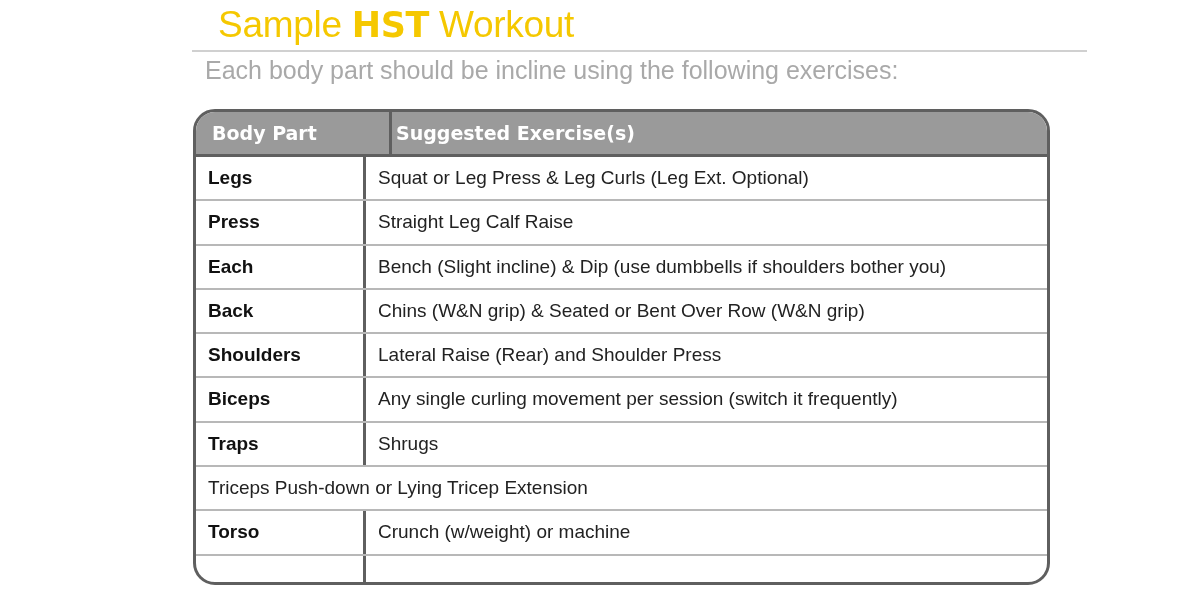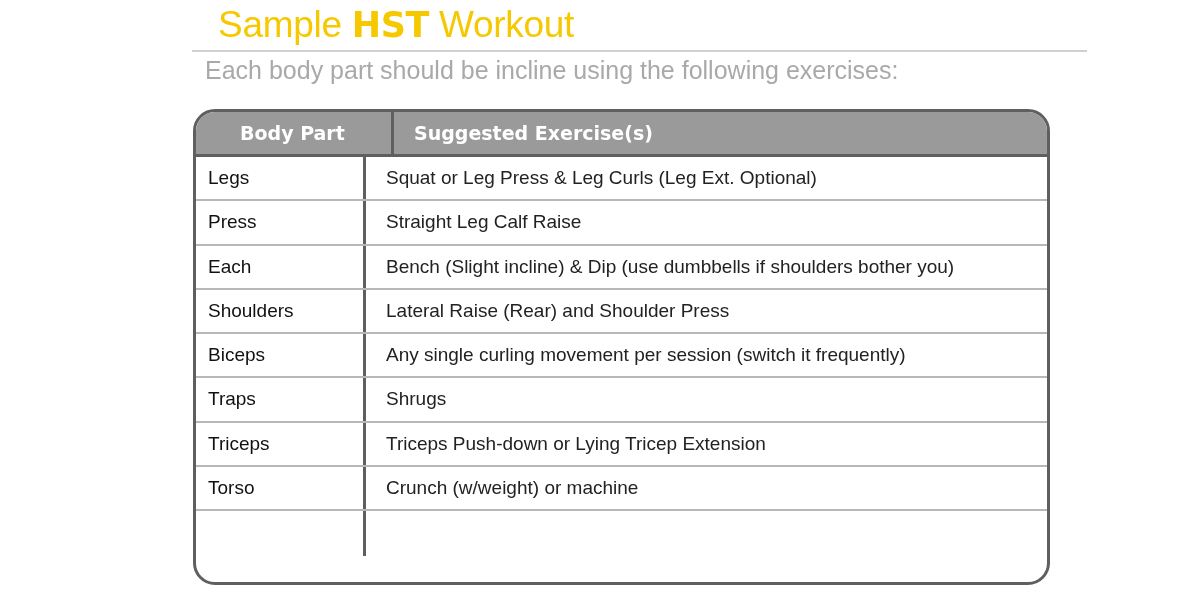--- a/index.html
+++ b/index.html
@@ -4,26 +4,26 @@
 <style>
   html,body{margin:0;padding:0;background:#fff;}
   body{width:1200px;height:600px;position:relative;overflow:hidden;font-family:"Liberation Sans",sans-serif;}
   .title{position:absolute;left:218px;top:4px;font-size:37px;color:#f5c800;letter-spacing:-0.3px;white-space:nowrap;}
   .title b{font-family:"DejaVu Sans",sans-serif;font-weight:bold;font-size:35px;}
   .rule{position:absolute;left:192px;top:50px;width:895px;height:2px;background:#d0d0d0;}
   .subtitle{position:absolute;left:205px;top:56px;font-size:25px;color:#a9a9a9;white-space:nowrap;}
   .table-box{position:absolute;left:193px;top:109px;width:857px;height:476px;border:3px solid #5f5f5f;border-radius:22px;overflow:hidden;background:#fff;box-sizing:border-box;}
   .header{display:flex;height:42px;background:#9a9a9a;border-bottom:3px solid #5f5f5f;}
   .header div{color:#fff;font-family:"DejaVu Sans",sans-serif;font-weight:bold;font-size:19px;line-height:42px;}
-  .h1{width:170px;padding-left:16px;box-sizing:border-box;border-right:3px solid #5f5f5f;margin-left:28px;}
-  .h2{padding-left:20px;}
+  .h1{width:196px;padding-left:16px;box-sizing:border-box;border-right:3px solid #5f5f5f;}
+  .h2{padding-left:4px;}
   .row{display:flex;height:44.3px;border-bottom:2px solid #b8b8b8;box-sizing:border-box;}
   .row:last-child{border-bottom:none;}
-  .c1{width:170px;padding-left:12px;box-sizing:border-box;border-right:3px solid #5f5f5f;font-weight:normal;font-size:19px;line-height:42px;color:#111;}
-  .c2{padding-left:20px;font-size:19px;line-height:42px;color:#222;text-align:center;}
+  .c1{width:170px;padding-left:12px;box-sizing:border-box;border-right:3px solid #5f5f5f;font-weight:bold;font-size:19px;line-height:42px;color:#111;}
+  .c2{padding-left:12px;font-size:19px;line-height:42px;color:#222;text-align:center;}
 </style>
 </head>
 <body>
 
 <div class="title"><span>Sample </span><b>HST</b><span> Workout</span></div>
 <div class="rule"></div>
 <div class="subtitle">Each body part should be incline using the following exercises:</div>
 
 <div class="table-box">
   <div class="header">
@@ -36,33 +36,36 @@
     </div>
   <div class="row">
       <div class="c1">Press</div>
       <div class="c2">Straight Leg Calf Raise</div>
     </div>
   <div class="row">
       <div class="c1">Each</div>
       <div class="c2">Bench (Slight incline) &amp; Dip (use dumbbells if shoulders bother you)</div>
     </div>
   <div class="row">
+      <div class="c1">Back</div>
+      <div class="c2">Chins (W&amp;N grip) &amp; Seated or Bent Over Row (W&amp;N grip)</div>
+    </div>
+  <div class="row">
       <div class="c1">Shoulders</div>
       <div class="c2">Lateral Raise (Rear) and Shoulder Press</div>
     </div>
   <div class="row">
       <div class="c1">Biceps</div>
       <div class="c2">Any single curling movement per session (switch it frequently)</div>
     </div>
   <div class="row">
       <div class="c1">Traps</div>
       <div class="c2">Shrugs</div>
     </div>
   <div class="row">
-      <div class="c1">Triceps</div>
       <div class="c2">Triceps Push-down or Lying Tricep Extension</div>
     </div>
   <div class="row">
       <div class="c1">Torso</div>
       <div class="c2">Crunch (w/weight) or machine</div>
     </div>
   <div class="row">
       <div class="c1"></div>
       <div class="c2"></div>
     </div>

